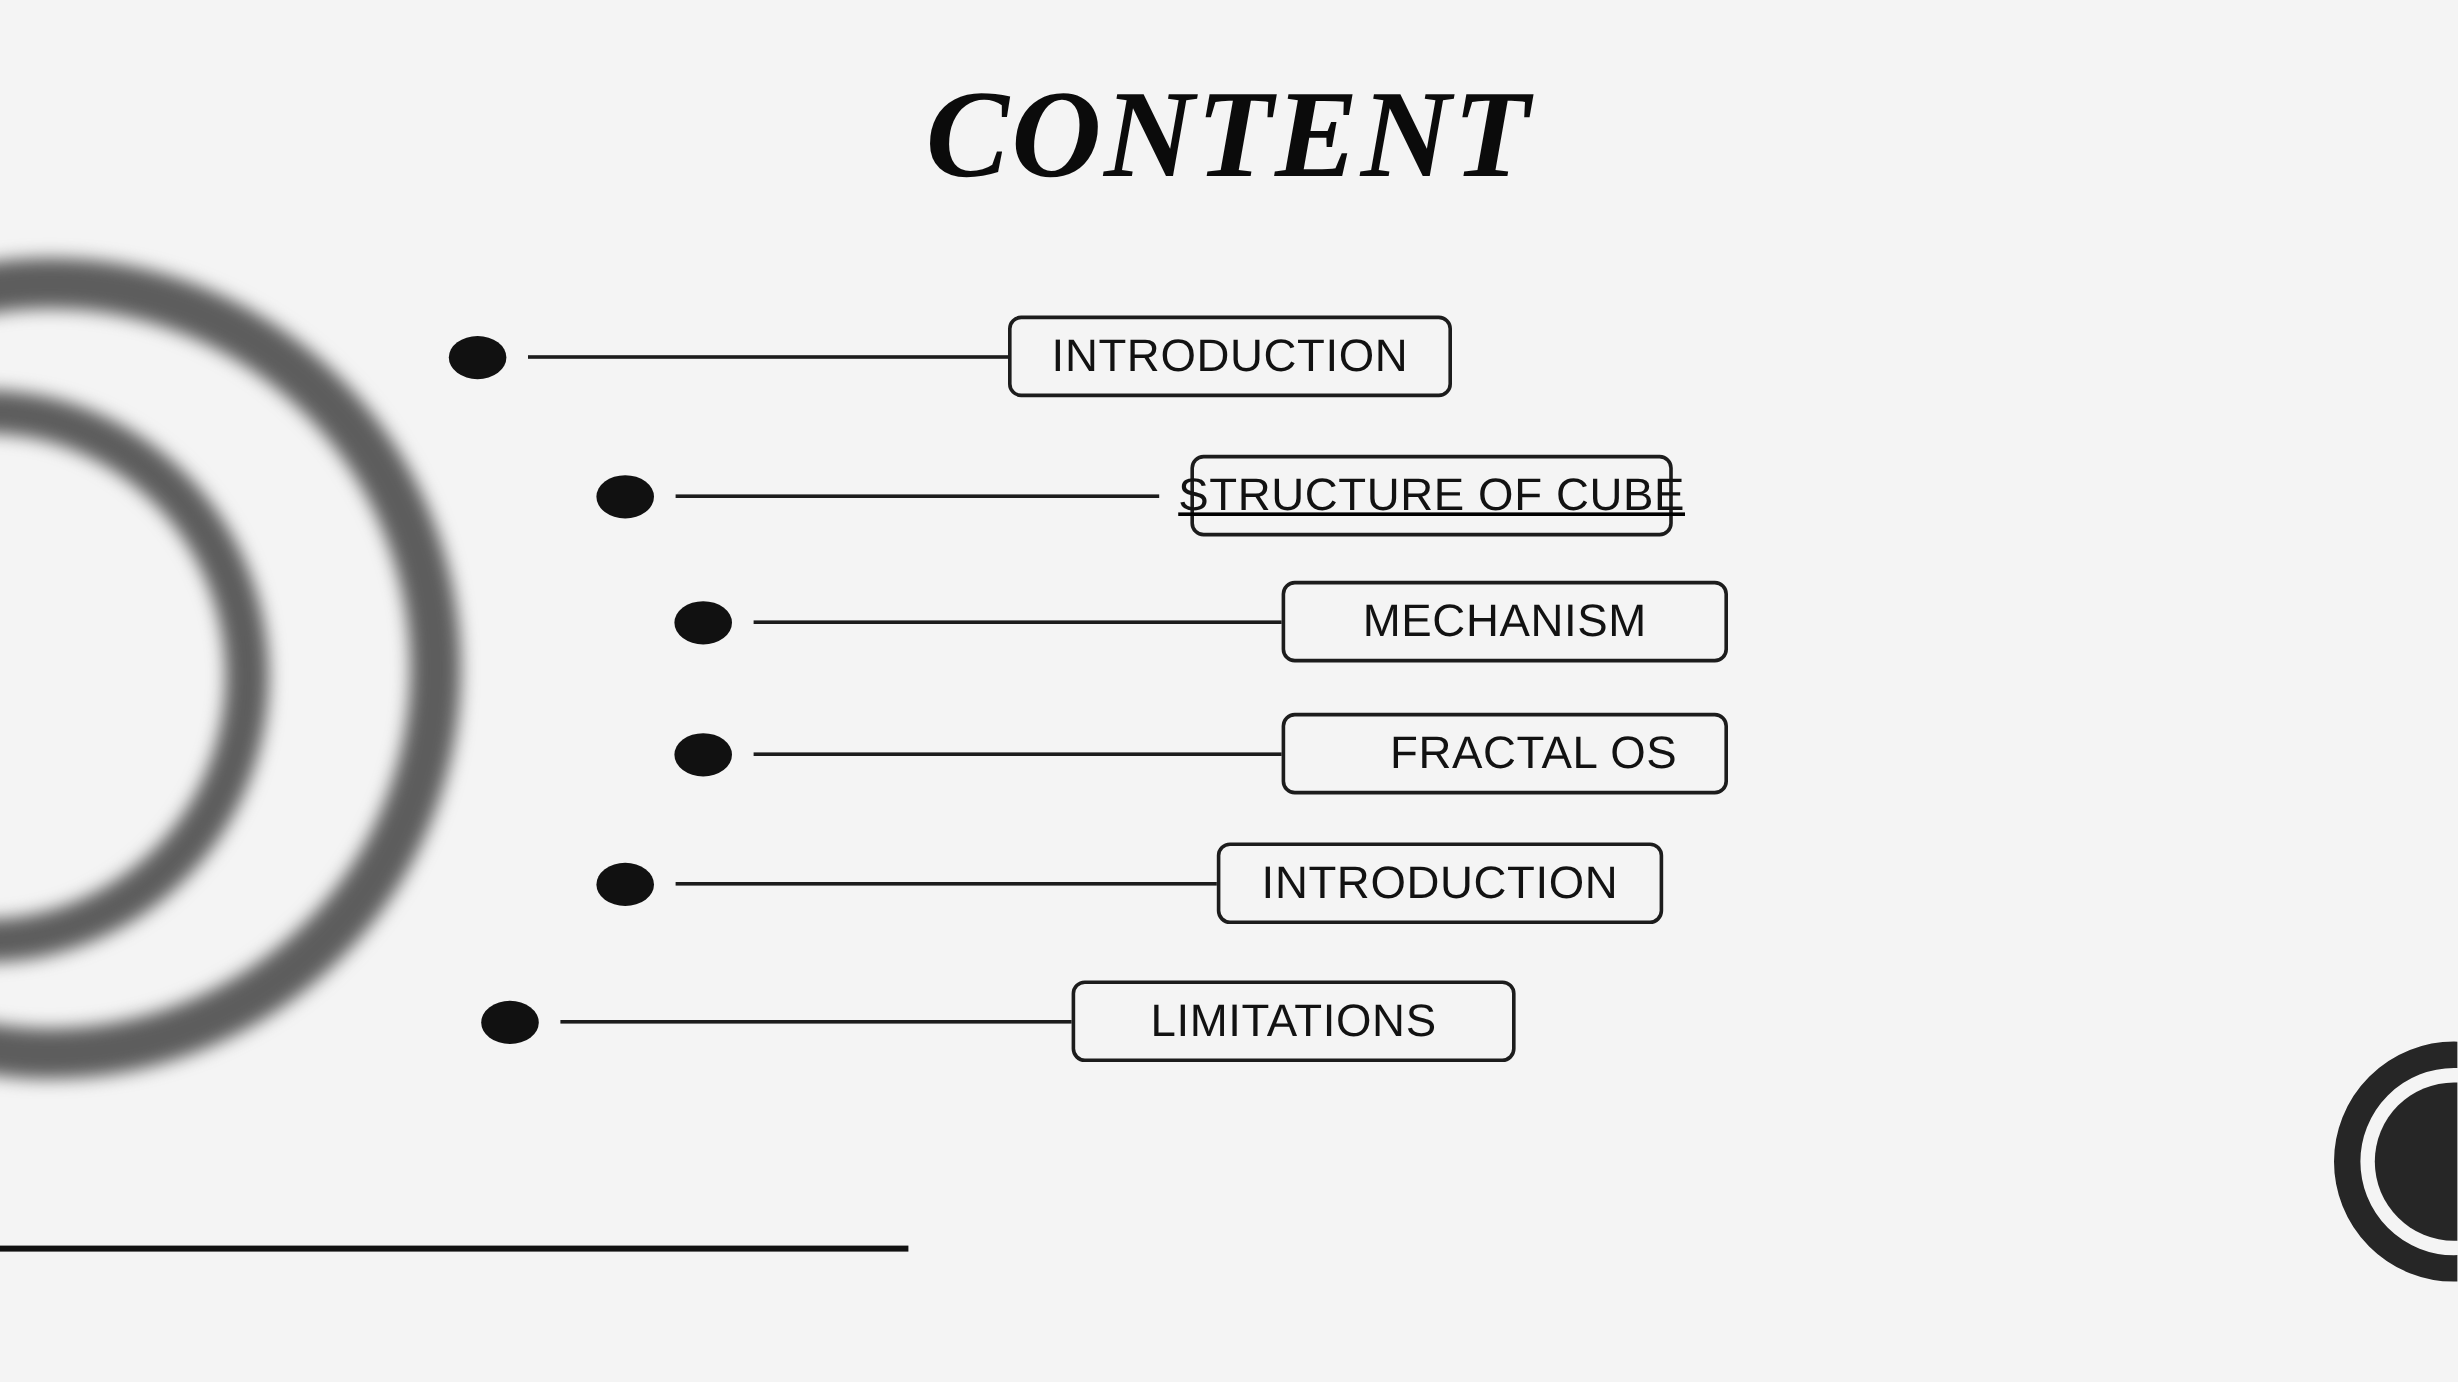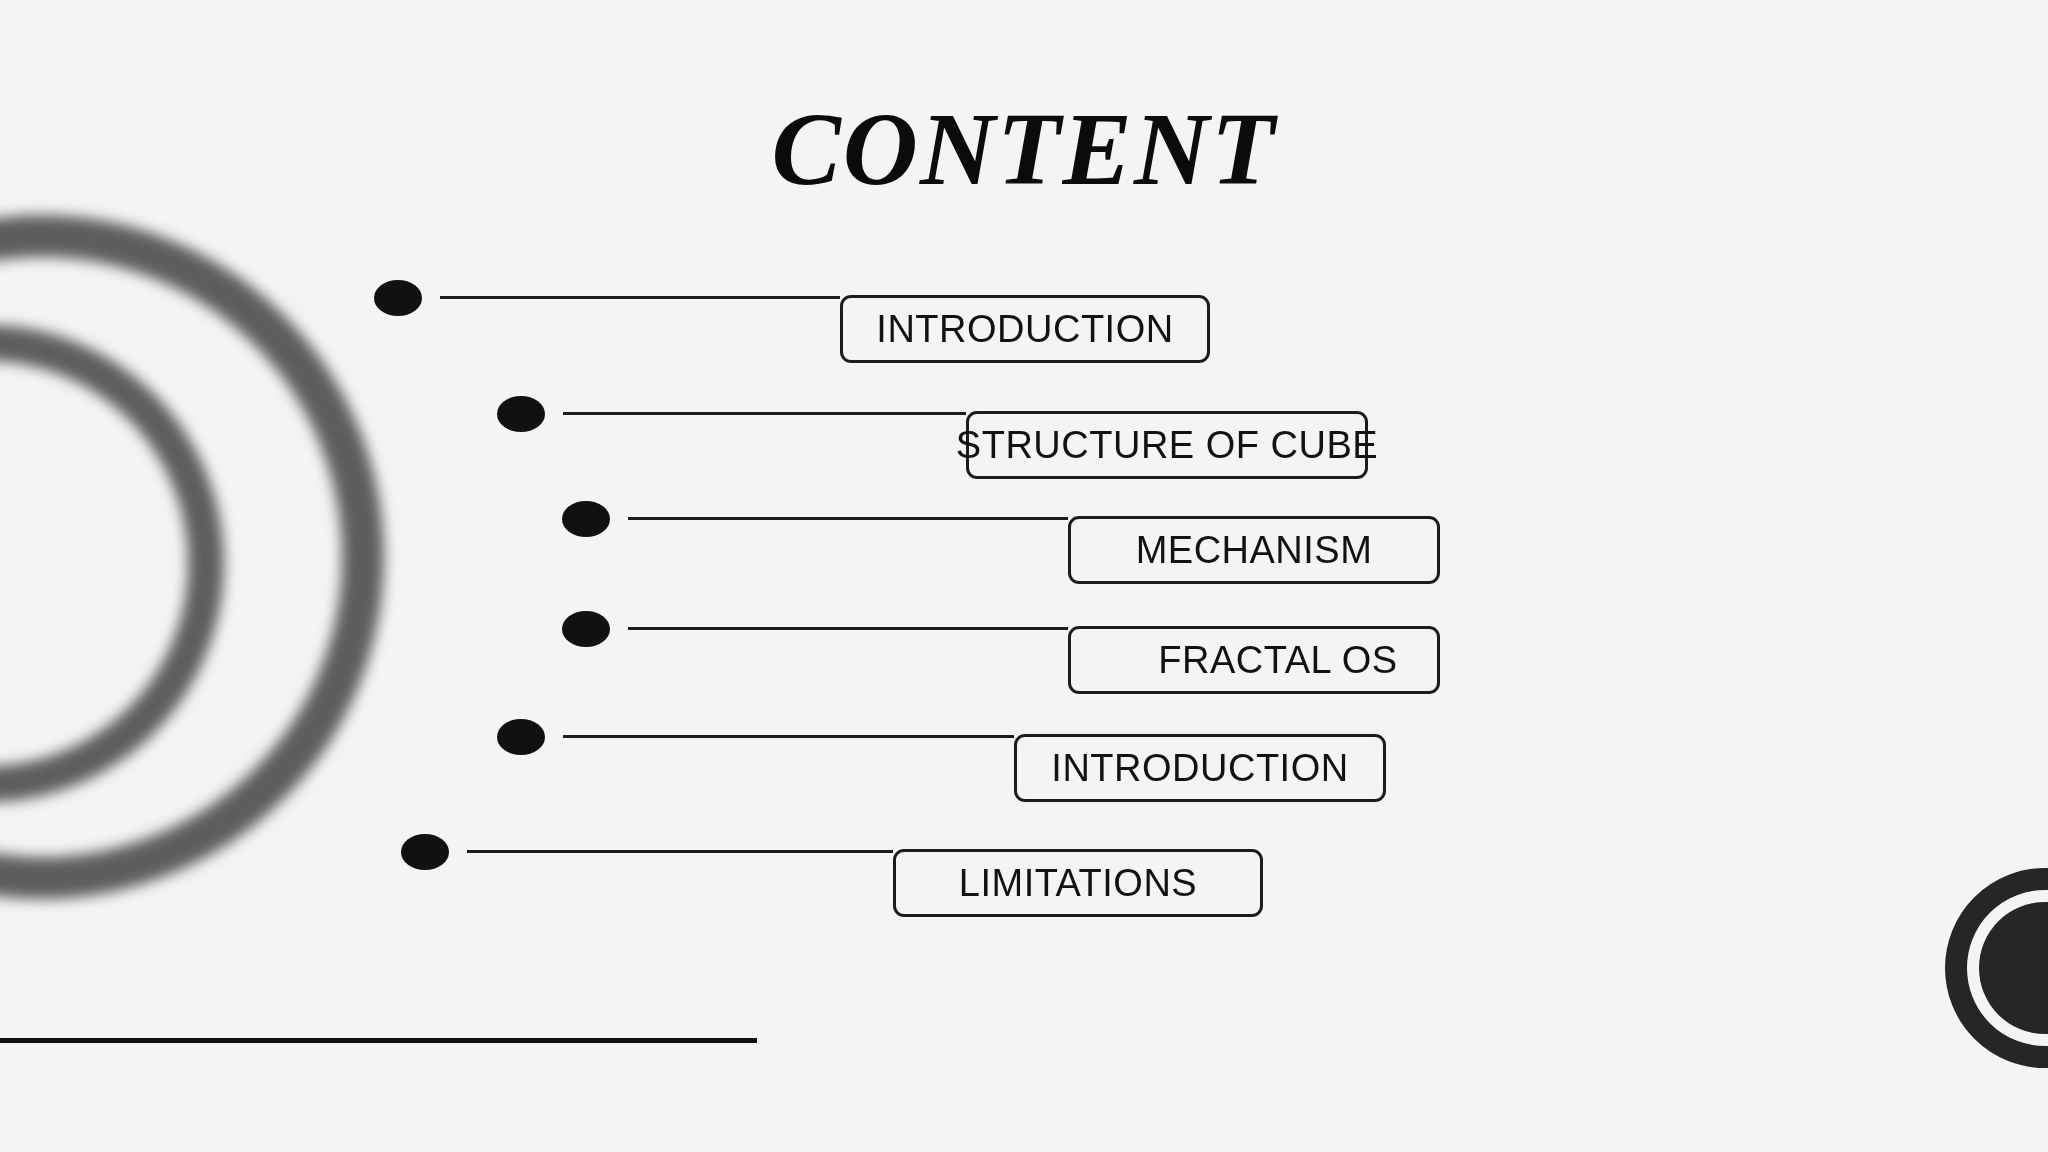--- a/index.html
+++ b/index.html
@@ -94,21 +94,20 @@
     width: 2048px;
     text-align: center;
     font-family: "Liberation Serif", "DejaVu Serif", serif;
     font-style: italic;
     font-weight: bold;
     font-size: 104px;
     letter-spacing: 2px;
     color: #0b0b0b;
     line-height: 1.05;
     white-space: nowrap;
-    margin-top: 36px;
   }
 
   
   .rows {
     position: absolute;
     inset: 0;
   }
   .row {
     position: absolute;
     height: 70px;
@@ -131,41 +130,40 @@
     position: absolute;
     top: 0;
     height: 68px;
     box-sizing: border-box;
     border: 3px solid #1c1c1c;
     border-radius: 11px;
     background: #f4f4f4;
     display: flex;
     align-items: center;
     justify-content: center;
-    margin-top: 32px;
   }
   .pill-label {
     font-family: "Liberation Sans", sans-serif;
     font-size: 38px;
     font-weight: 400;
     letter-spacing: 0.5px;
     color: #121212;
     white-space: nowrap;
   }
 
   
   #row-0 { left: 0; top: 263px; }
   #row-0 .dot { left: 374px; }
   #row-0 .connector { left: 440px; width: 400px; }
   #row-0 .pill { left: 840px; width: 370px; }
 
   #row-1 { left: 0; top: 379px; }
   #row-1 .dot { left: 497px; }
   #row-1 .connector { left: 563px; width: 403px; }
-  #row-1 .pill { left: 966px; width: 402px; }
+  #row-1 .pill { left: 992px; width: 402px; text-decoration: underline; }
 
   #row-2 { left: 0; top: 484px; }
   #row-2 .dot { left: 562px; }
   #row-2 .connector { left: 628px; width: 440px; }
   #row-2 .pill { left: 1068px; width: 372px; }
 
   #row-3 { left: 0; top: 594px; }
   #row-3 .dot { left: 562px; }
   #row-3 .connector { left: 628px; width: 440px; }
   #row-3 .pill { left: 1068px; width: 372px; padding-left: 48px; }

